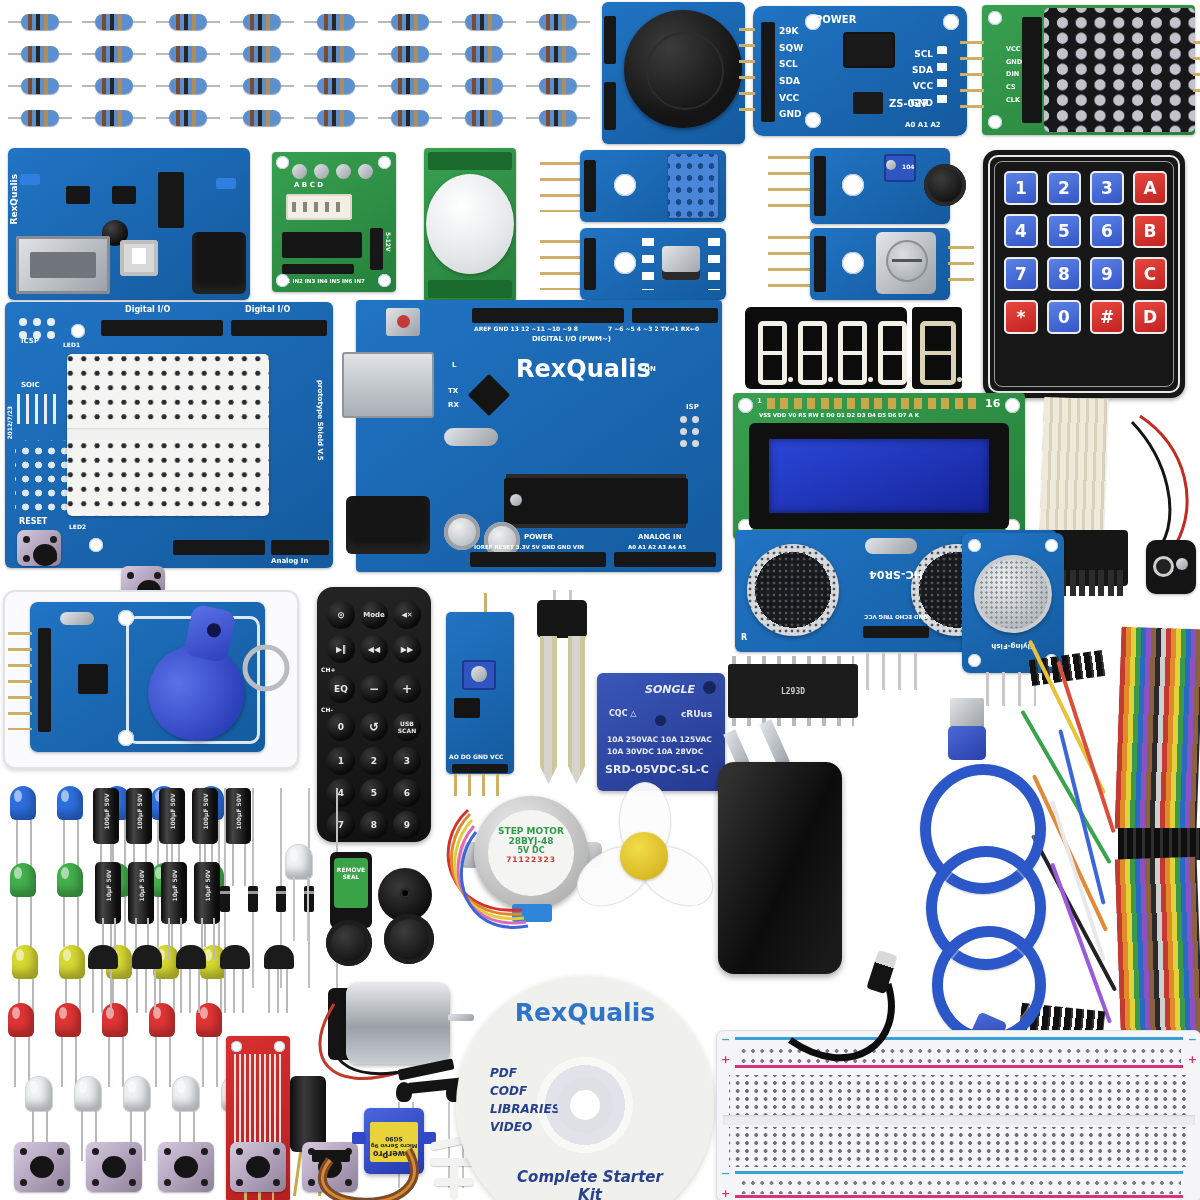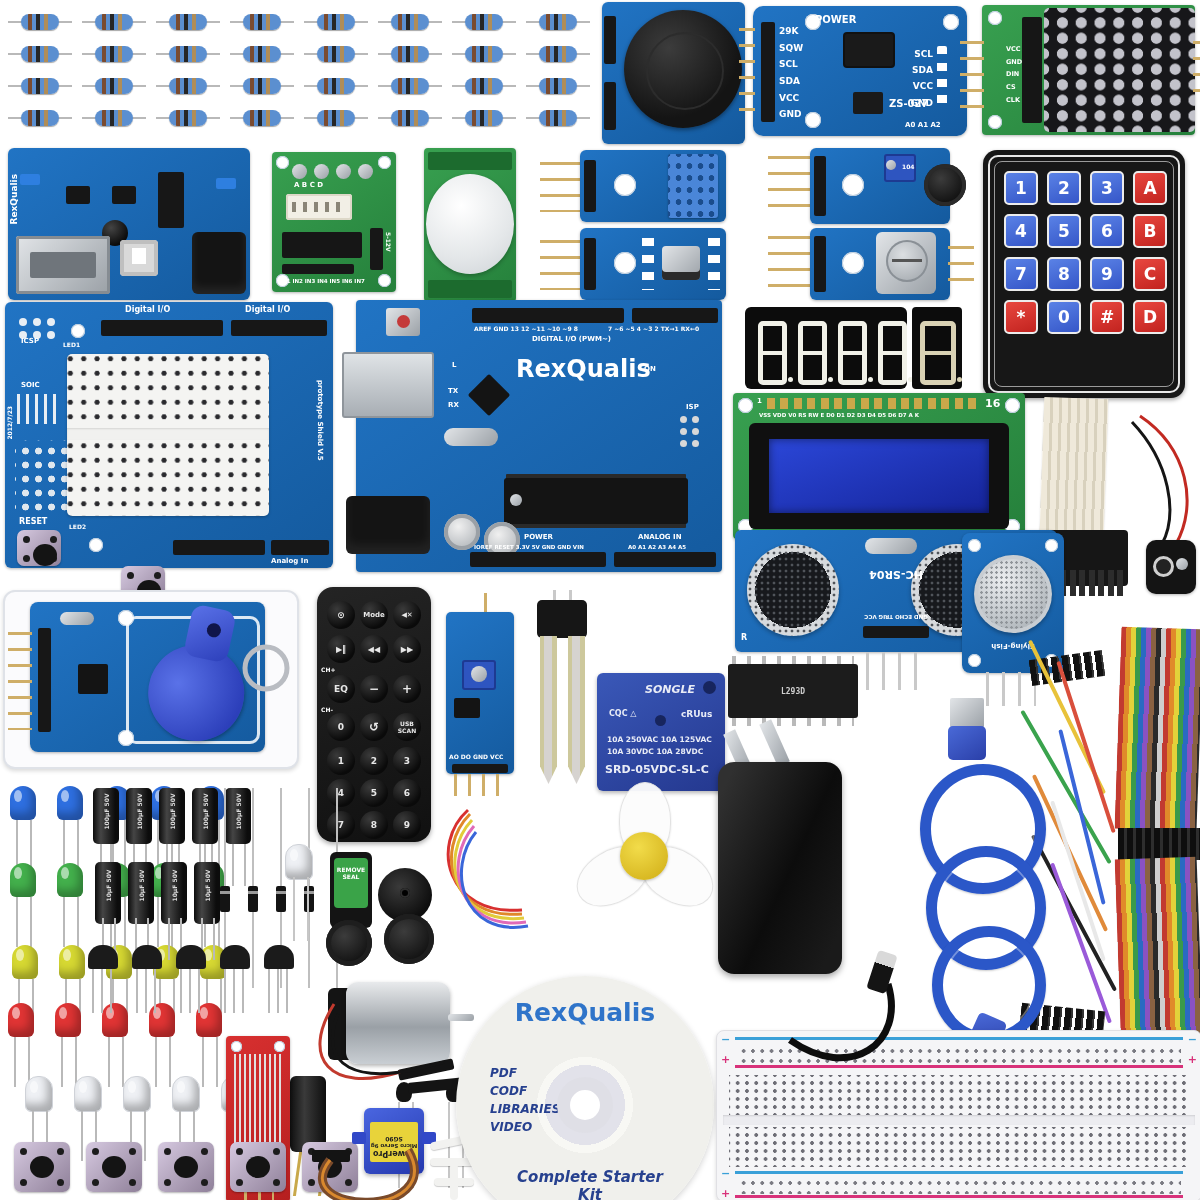--- a/index.html
+++ b/index.html
@@ -657,20 +657,32 @@
   </div>
   <div class="a" style="left:428px;top:1134px;width:66px;height:62px;">
     <i class="a" style="left:2px;top:4px;width:46px;height:8px;background:#f2f2f0;border-radius:4px;transform:rotate(-12deg);box-shadow:0 1px 1px rgba(0,0,0,.2);"></i>
     <i class="a" style="left:2px;top:24px;width:46px;height:8px;background:#f2f2f0;border-radius:4px;box-shadow:0 1px 1px rgba(0,0,0,.2);"></i>
     <i class="a" style="left:6px;top:44px;width:40px;height:8px;background:#f2f2f0;border-radius:4px;box-shadow:0 1px 1px rgba(0,0,0,.2);"></i>
     <i class="a" style="left:22px;top:30px;width:8px;height:36px;background:#f2f2f0;border-radius:4px;"></i>
     <i class="a metal" style="left:52px;top:8px;width:12px;height:3px;transform:rotate(40deg);"></i>
     <i class="a metal" style="left:56px;top:16px;width:12px;height:3px;transform:rotate(40deg);"></i>
   </div>
 
+  <div class="a" style="left:460px;top:792px;width:142px;height:134px;">
+    <i class="a metal" style="left:0;top:50px;width:20px;height:26px;border-radius:6px;"></i>
+    <i class="a metal" style="left:122px;top:50px;width:20px;height:26px;border-radius:6px;"></i>
+    <i class="a" style="left:14px;top:4px;width:114px;height:114px;border-radius:50%;background:radial-gradient(circle at 38% 32%,#ececec,#b4b4b4 75%);box-shadow:0 2px 5px rgba(0,0,0,.3);"></i>
+    <div class="a ctr" style="left:28px;top:18px;width:86px;height:86px;border-radius:50%;background:#f4f4f2;padding-top:16px;box-sizing:border-box;color:#2f9a47;">
+      <b style="font-size:9px;font-weight:bold;">STEP MOTOR</b>
+      <b style="font-size:9px;font-weight:bold;">28BYJ-48</b>
+      <b style="font-size:8px;font-weight:bold;">5V  DC</b>
+      <b style="font-size:7.5px;color:#d23a2e;letter-spacing:1px;">71122323</b>
+    </div>
+    <i class="a" style="left:52px;top:112px;width:40px;height:18px;background:#2f86d8;border-radius:3px;"></i>
+  </div>
 
   <div class="a" style="left:584px;top:774px;width:120px;height:162px;">
     <i class="a blade" style="left:35px;top:8px;transform:rotate(0deg);"></i>
     <i class="a blade" style="left:35px;top:8px;transform:rotate(120deg);"></i>
     <i class="a blade" style="left:35px;top:8px;transform:rotate(240deg);"></i>
     <i class="a" style="left:36px;top:58px;width:48px;height:48px;border-radius:50%;background:radial-gradient(circle at 38% 32%,#f2dc4a,#d8b822 75%);box-shadow:0 1px 3px rgba(0,0,0,.25);"></i>
   </div>
 
   <div class="a" style="left:456px;top:976px;width:258px;height:258px;border-radius:50%;background:radial-gradient(circle,#ffffff 0 22px,#e2e2ea 22px 40px,#f8f8f4 40px 48px,#f0f0ec 48px 72%,#e9e9e5 100%);box-shadow:0 2px 6px rgba(0,0,0,.18);">
     <b class="a ctr" style="left:44px;top:22px;width:170px;font-size:25px;font-weight:bold;color:#2f74c9;">RexQualis</b>

